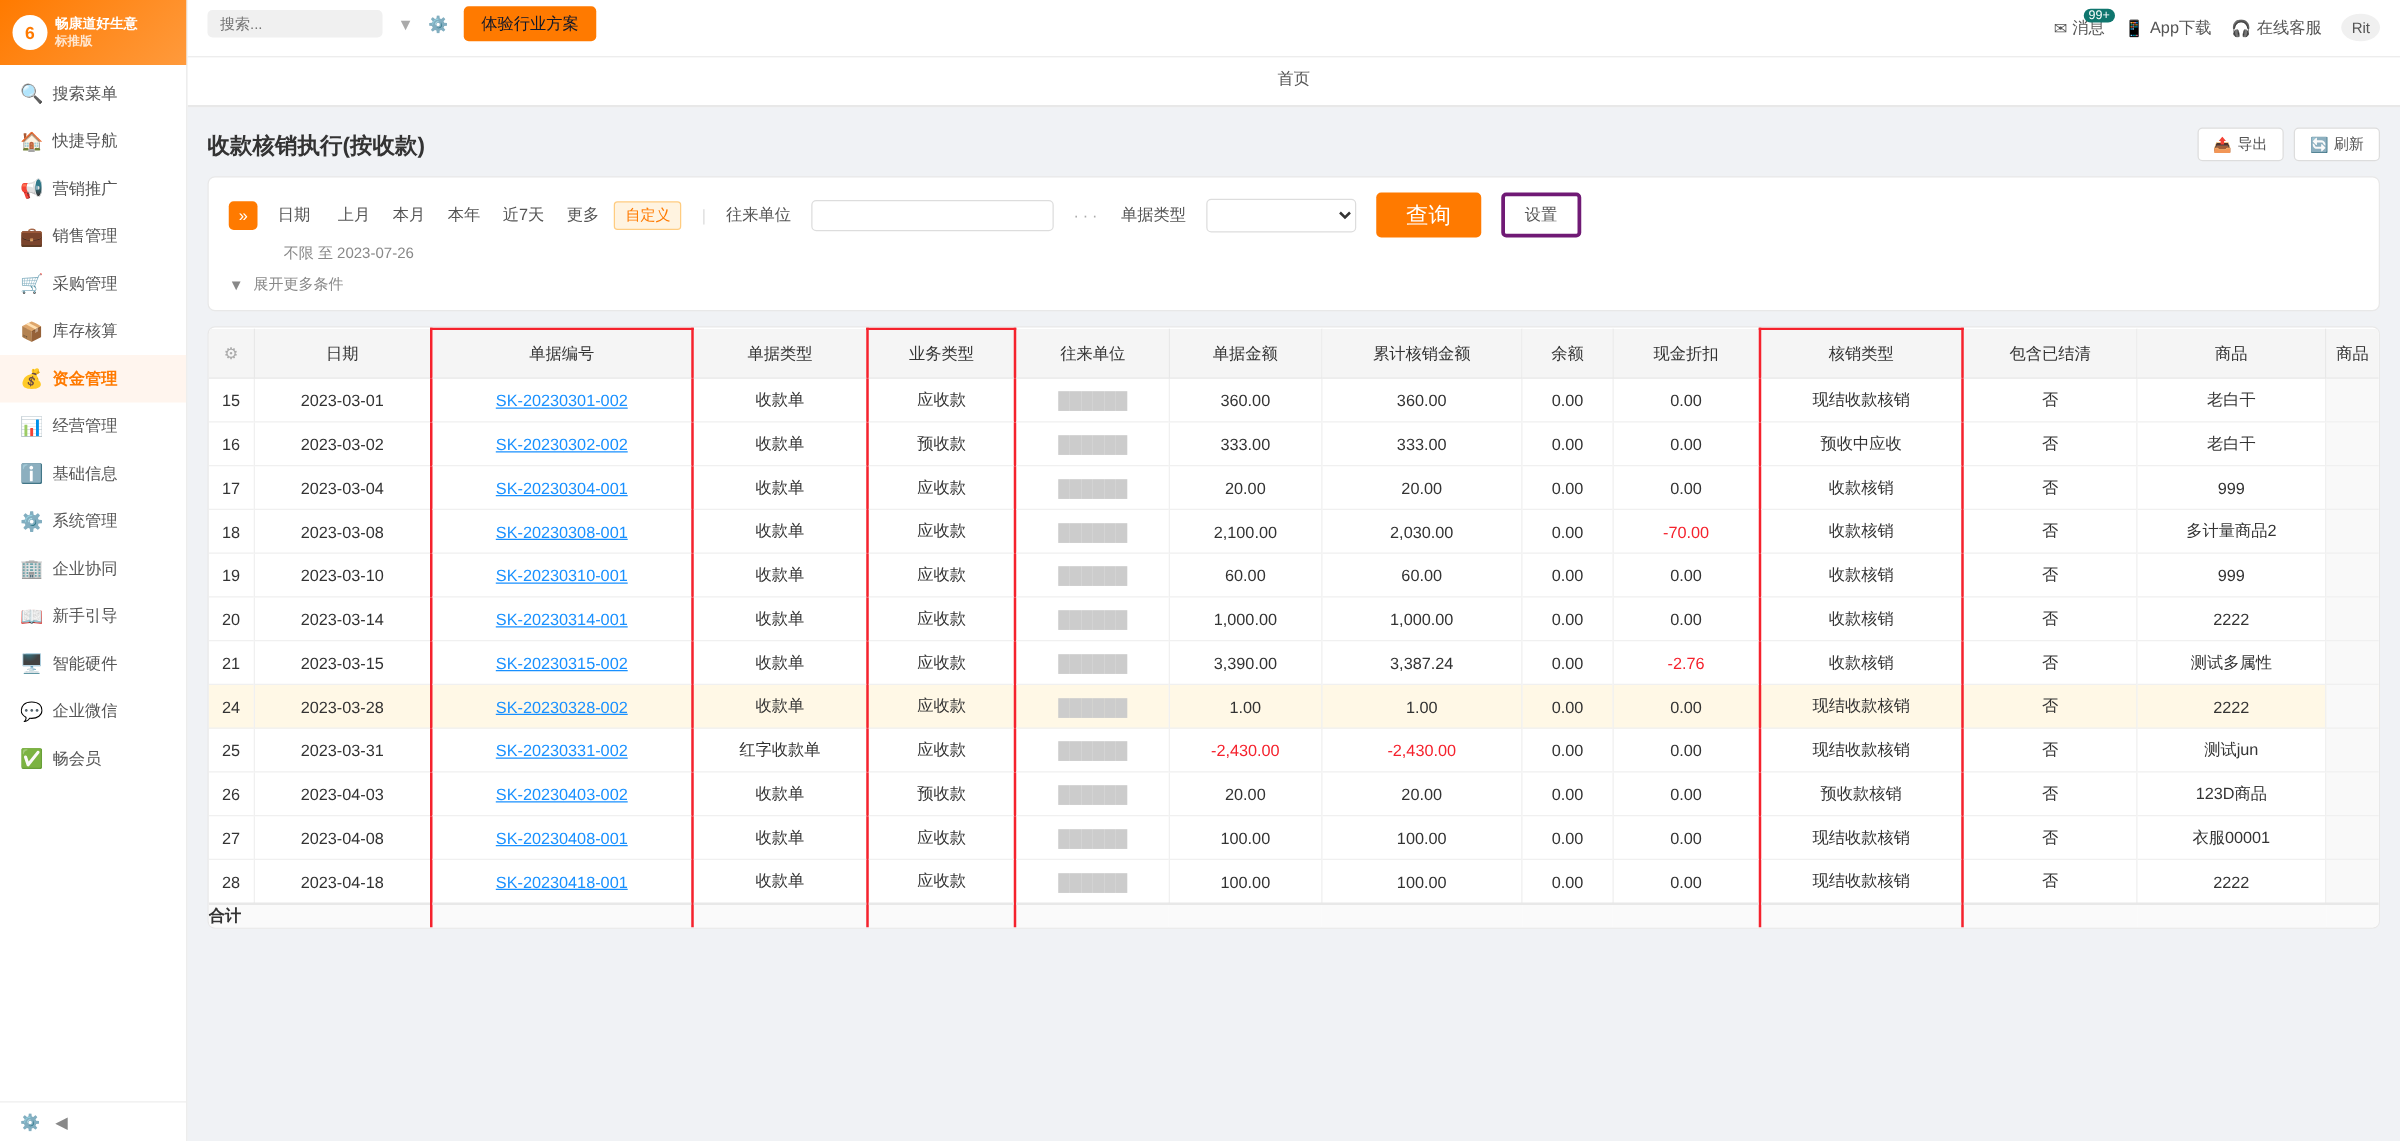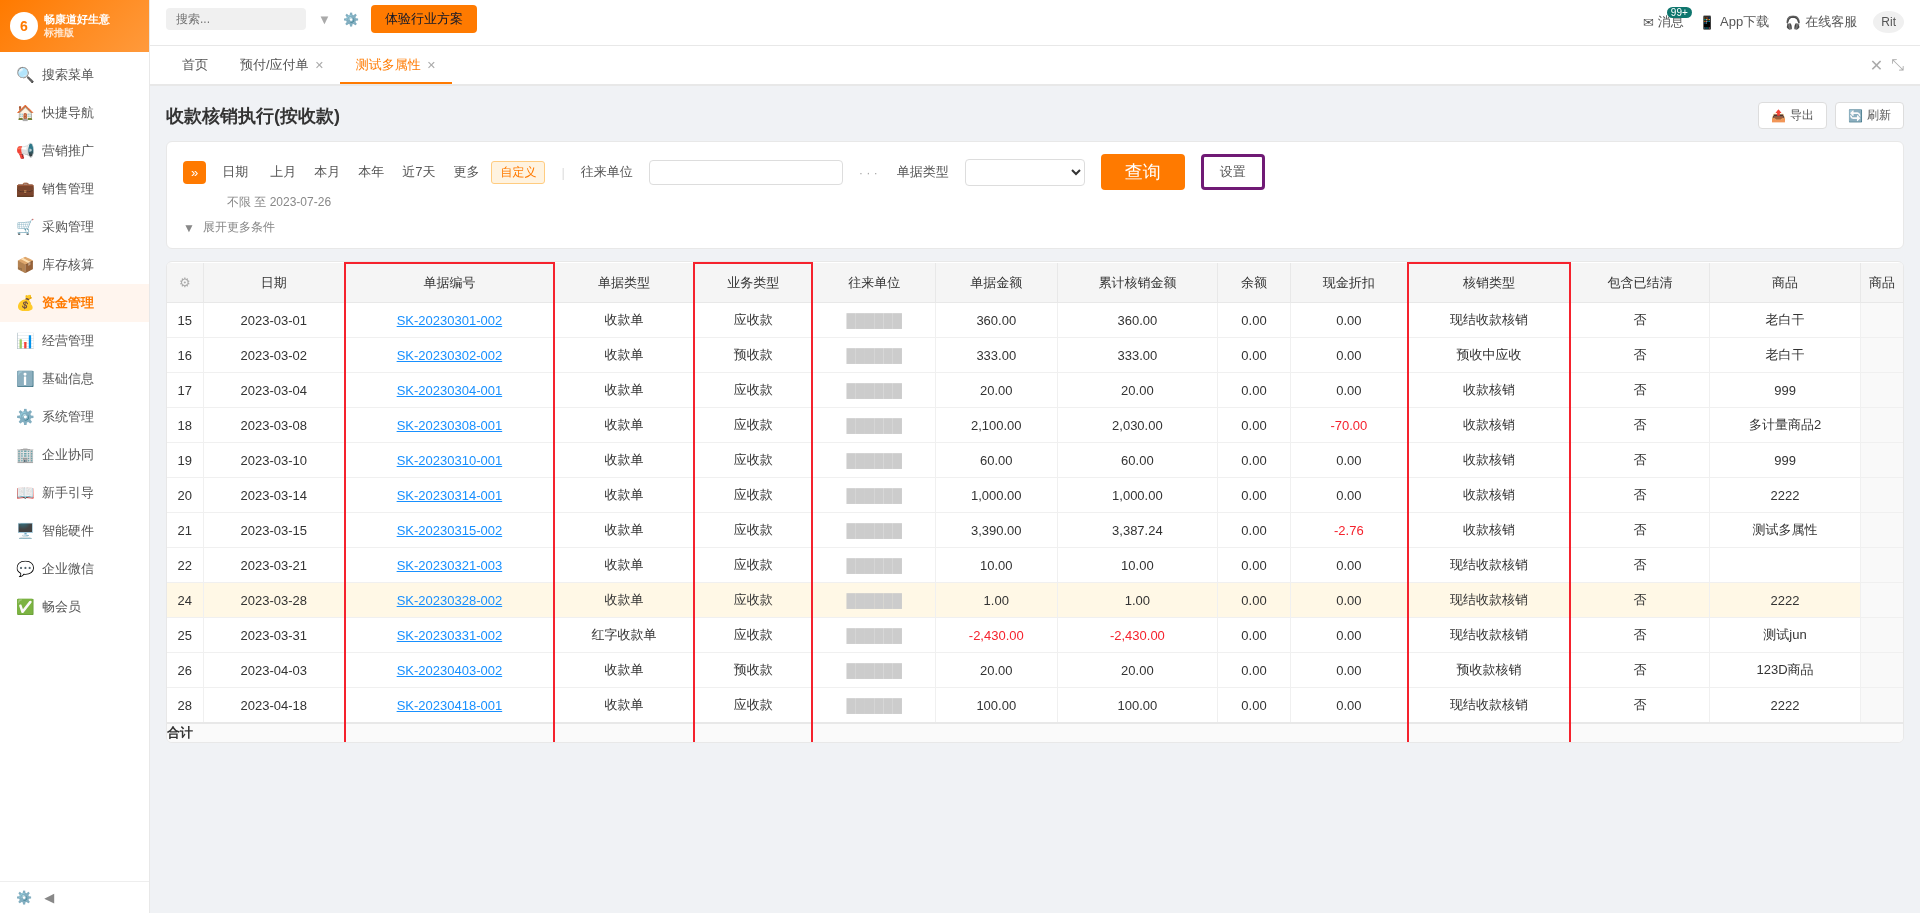--- a/index.html
+++ b/index.html
@@ -93,20 +93,21 @@
     .top-header-icon { cursor: pointer; display: flex; align-items: center; gap: 4px; }
 
     
     .tab-bar {
       background: white;
       border-bottom: 2px solid #e8e8e8;
       display: flex; align-items: center;
       padding: 0 16px;
       height: 40px;
       gap: 0;
+      flex-direction: column;
     }
     .tab {
       padding: 8px 16px;
       cursor: pointer;
       font-size: 13px;
       color: #555;
       border-bottom: 2px solid transparent;
       margin-bottom: -2px;
       display: flex; align-items: center; gap: 6px;
       white-space: nowrap;
@@ -541,36 +542,20 @@
     <td style="color:#ccc;">██████</td>
     <td class="">3,390.00</td>
     <td class="">3,387.24</td>
     <td>0.00</td>
     <td class="td-red">-2.76</td>
     <td class="td-highlight-l td-highlight-r">收款核销</td>
     <td>否</td>
     <td>测试多属性</td>
     <td style="width:30px;background:#f9f9f9;"></td>
   </tr>
-            <tr>
-    <td>22</td>
-    <td>2023-03-21</td>
-    <td class="td-highlight-l td-highlight-r"><a class="td-link">SK-20230321-003</a></td>
-    <td>收款单</td>
-    <td class="td-highlight-l td-highlight-r">应收款</td>
-    <td style="color:#ccc;">██████</td>
-    <td class="">10.00</td>
-    <td class="">10.00</td>
-    <td>0.00</td>
-    <td class="">0.00</td>
-    <td class="td-highlight-l td-highlight-r">现结收款核销</td>
-    <td>否</td>
-    <td></td>
-    <td style="width:30px;background:#f9f9f9;"></td>
-  </tr>
             <tr class="highlighted">
     <td>24</td>
     <td>2023-03-28</td>
     <td class="td-highlight-l td-highlight-r"><a class="td-link">SK-20230328-002</a></td>
     <td>收款单</td>
     <td class="td-highlight-l td-highlight-r">应收款</td>
     <td style="color:#ccc;">██████</td>
     <td class="">1.00</td>
     <td class="">1.00</td>
     <td>0.00</td>
@@ -603,20 +588,36 @@
     <td>收款单</td>
     <td class="td-highlight-l td-highlight-r">预收款</td>
     <td style="color:#ccc;">██████</td>
     <td class="">20.00</td>
     <td class="">20.00</td>
     <td>0.00</td>
     <td class="">0.00</td>
     <td class="td-highlight-l td-highlight-r">预收款核销</td>
     <td>否</td>
     <td>123D商品</td>
+    <td style="width:30px;background:#f9f9f9;"></td>
+  </tr>
+            <tr>
+    <td>27</td>
+    <td>2023-04-08</td>
+    <td class="td-highlight-l td-highlight-r"><a class="td-link">SK-20230408-001</a></td>
+    <td>收款单</td>
+    <td class="td-highlight-l td-highlight-r">应收款</td>
+    <td style="color:#ccc;">██████</td>
+    <td class="">100.00</td>
+    <td class="">100.00</td>
+    <td>0.00</td>
+    <td class="">0.00</td>
+    <td class="td-highlight-l td-highlight-r">现结收款核销</td>
+    <td>否</td>
+    <td>衣服00001</td>
     <td style="width:30px;background:#f9f9f9;"></td>
   </tr>
             <tr>
     <td>28</td>
     <td>2023-04-18</td>
     <td class="td-highlight-l td-highlight-r"><a class="td-link">SK-20230418-001</a></td>
     <td>收款单</td>
     <td class="td-highlight-l td-highlight-r">应收款</td>
     <td style="color:#ccc;">██████</td>
     <td class="">100.00</td>

